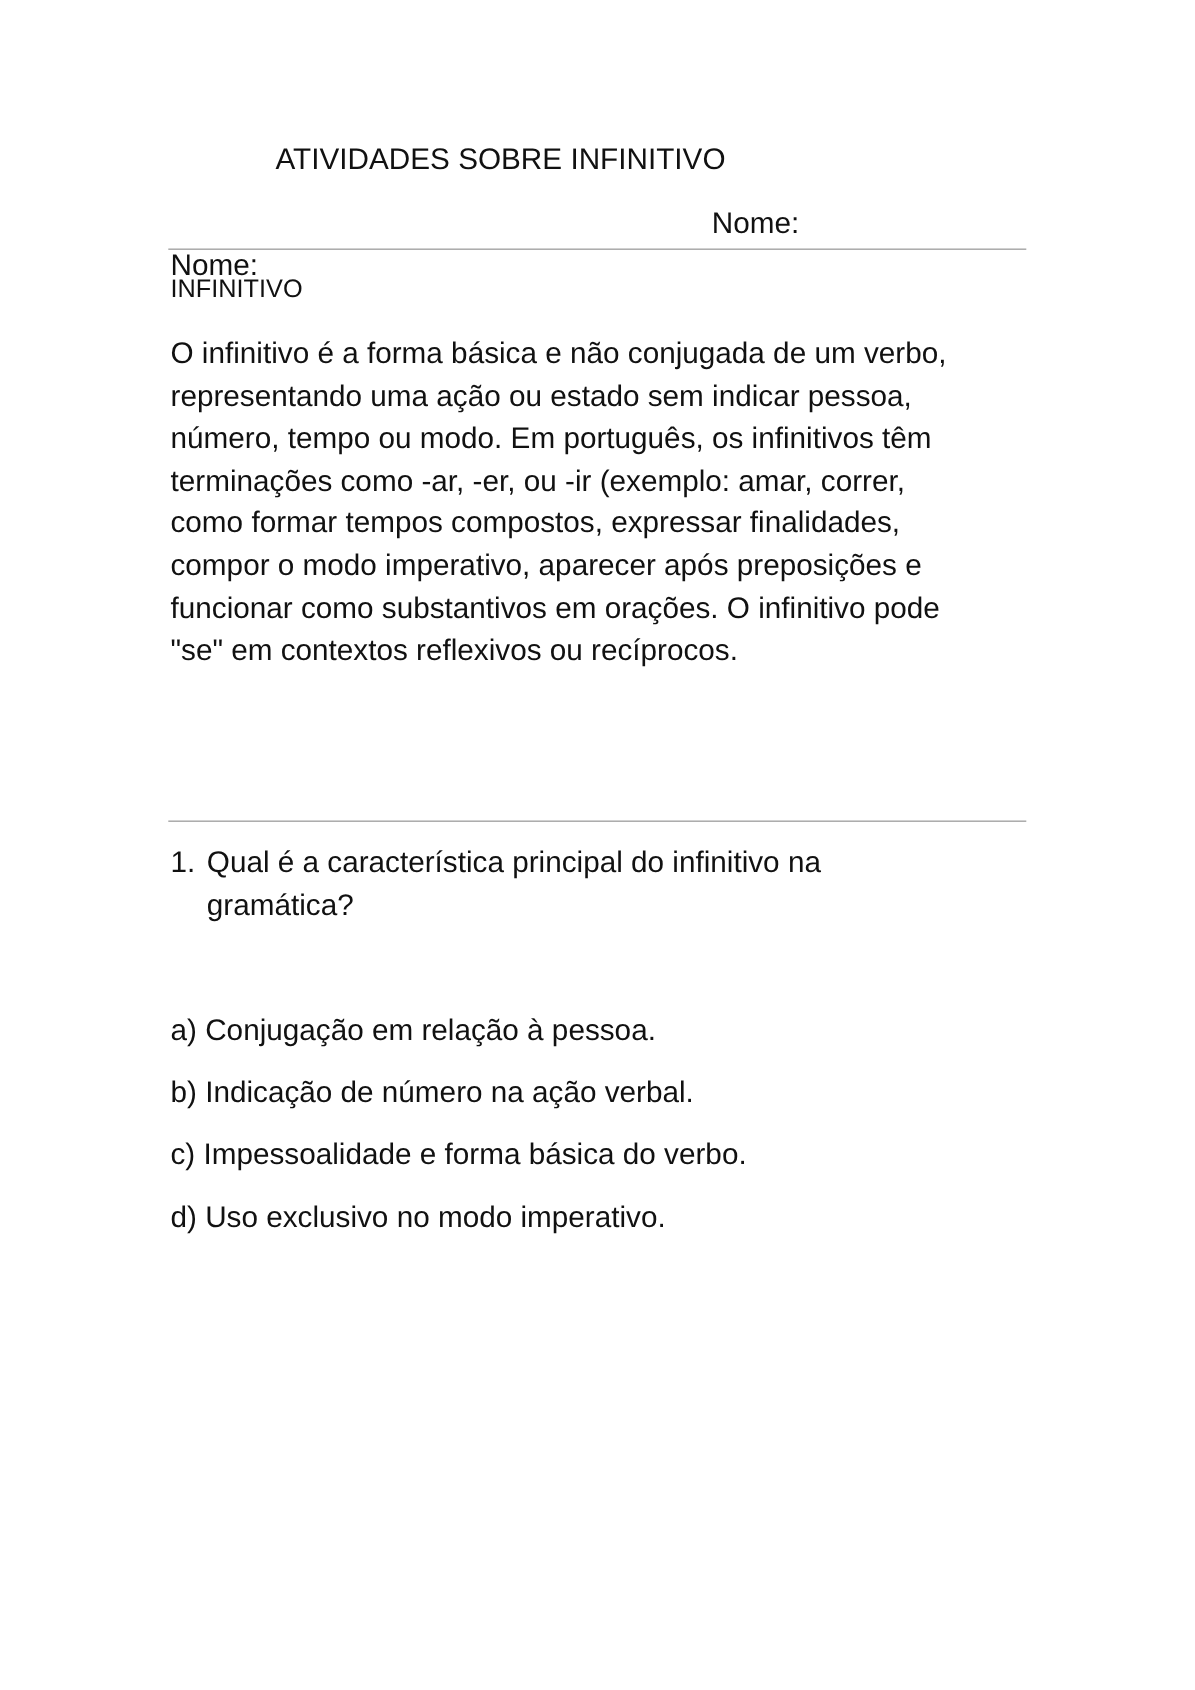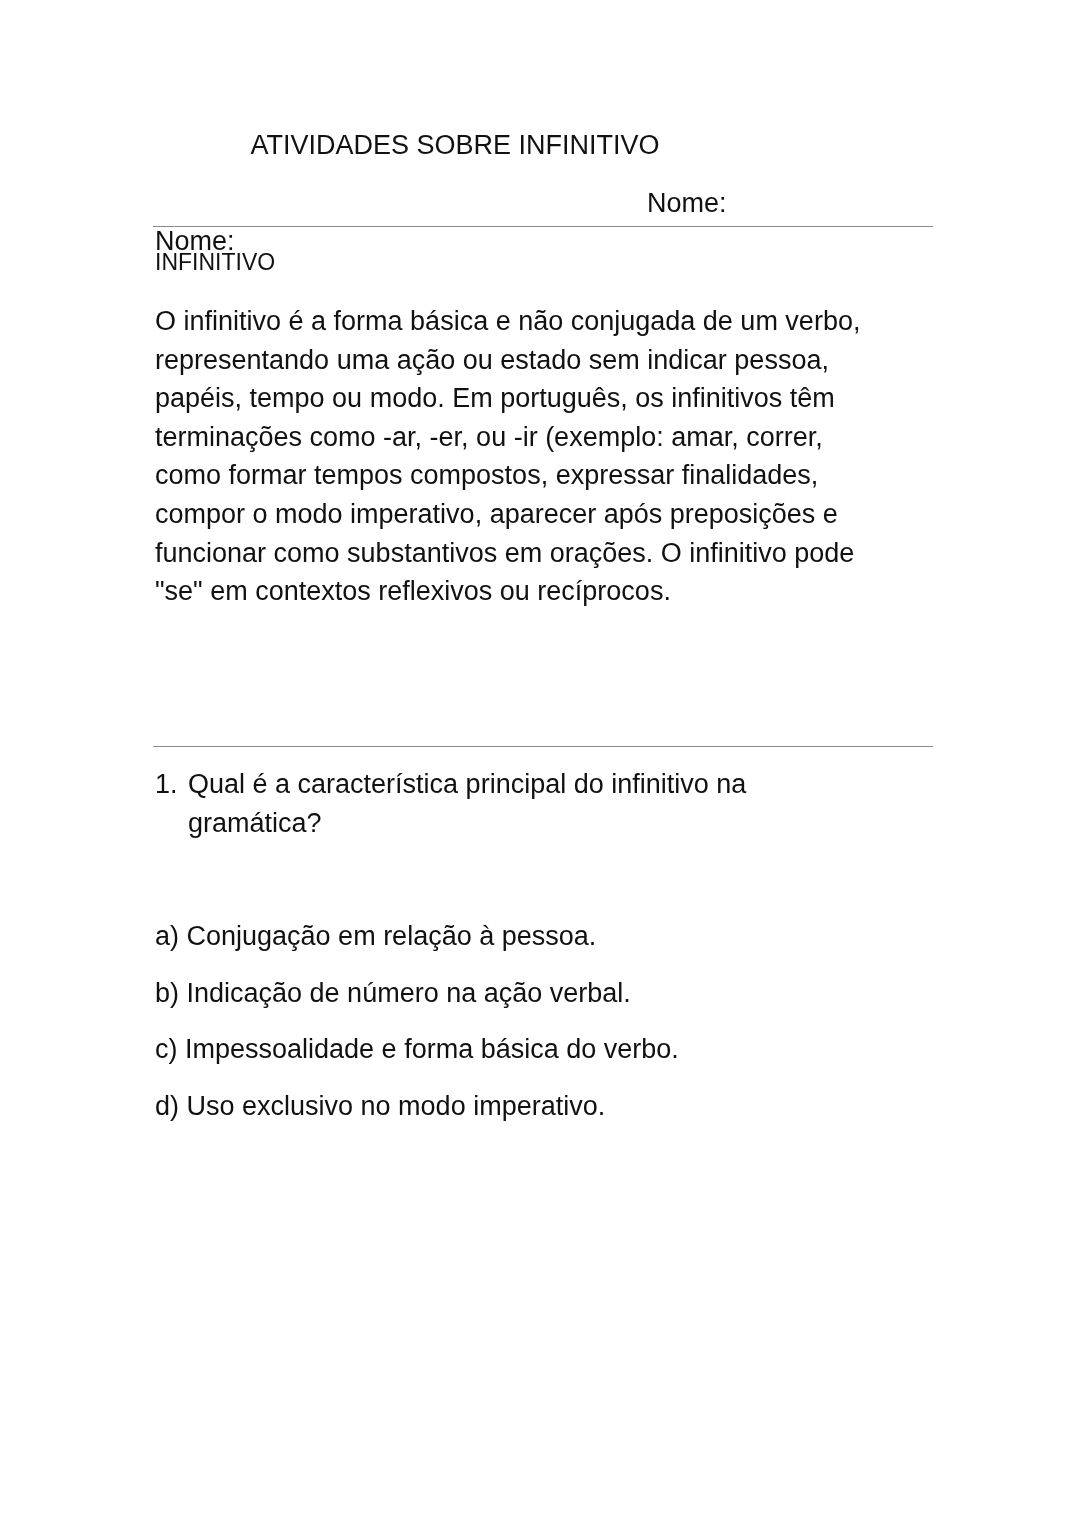--- a/index.html
+++ b/index.html
@@ -34,21 +34,21 @@
 <div class="abs field" style="left:155px;margin-top:38px;">Nome:</div>
 <div class="abs field" style="left:647px;">Nome:</div>
 
 <div class="abs rule" style="top:226px;"></div>
 
 <div class="abs heading">INFINITIVO</div>
 
 <div class="abs para">
   <span>O infinitivo é a forma básica e não conjugada de um verbo,</span>
   <span>representando uma ação ou estado sem indicar pessoa,</span>
-  <span>papéis, tempo ou modo. Em português, os infinitivos têm</span>
+  <span>número, tempo ou modo. Em português, os infinitivos têm</span>
   <span>terminações como -ar, -er, ou -ir (exemplo: amar, correr,</span>
   <span>como formar tempos compostos, expressar finalidades,</span>
   <span>compor o modo imperativo, aparecer após preposições e</span>
   <span>funcionar como substantivos em orações. O infinitivo pode</span>
   <span>"se" em contextos reflexivos ou recíprocos.</span>
 </div>
 
 <div class="abs rule" style="top:746px;"></div>
 
 <div class="abs question">

